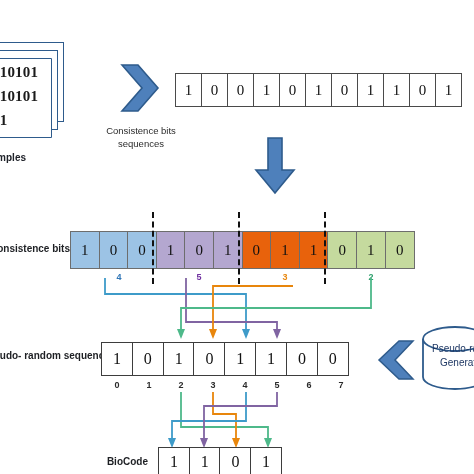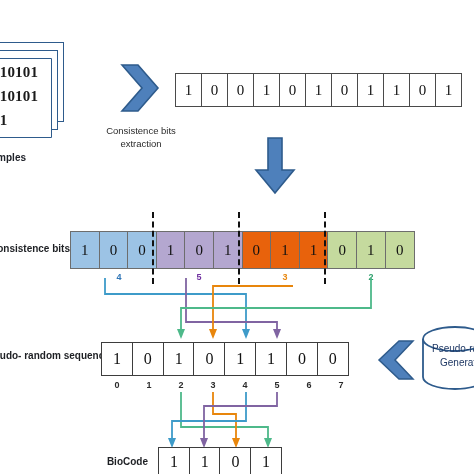--- a/index.html
+++ b/index.html
@@ -154,21 +154,21 @@
   <div class="doc-text" style="left:-8px;top:88px;">010101</div>
   <div class="doc-text" style="left:-8px;top:112px;">01</div>
 
   <div class="samples-label" style="left:-14px;top:152px;">samples</div>
 
   <svg class="chev-right" style="left:118px;top:62px;width:44px;height:52px;" viewBox="0 0 44 52">
     <polygon points="4,3 24,26 4,49 20,49 40,26 20,3" fill="#4E80BB" stroke="#2E5B8C" stroke-width="1.6"></polygon>
   </svg>
   <div class="arrow-label" style="left:86px;top:124px;width:110px;">
     <span>Consistence bits</span><br>
-    <span>extraction</span>
+    <span>sequences</span>
   </div>
 
   <div class="strip strip-plain" id="top-strip" style="left:175px;top:73px;height:34px;">
       <div class="cell" style="width: 27px; height: 100%;">1</div>
       <div class="cell" style="width: 27px; height: 100%;">0</div>
       <div class="cell" style="width: 27px; height: 100%;">0</div>
       <div class="cell" style="width: 27px; height: 100%;">1</div>
       <div class="cell" style="width: 27px; height: 100%;">0</div>
       <div class="cell" style="width: 27px; height: 100%;">1</div>
       <div class="cell" style="width: 27px; height: 100%;">0</div>

